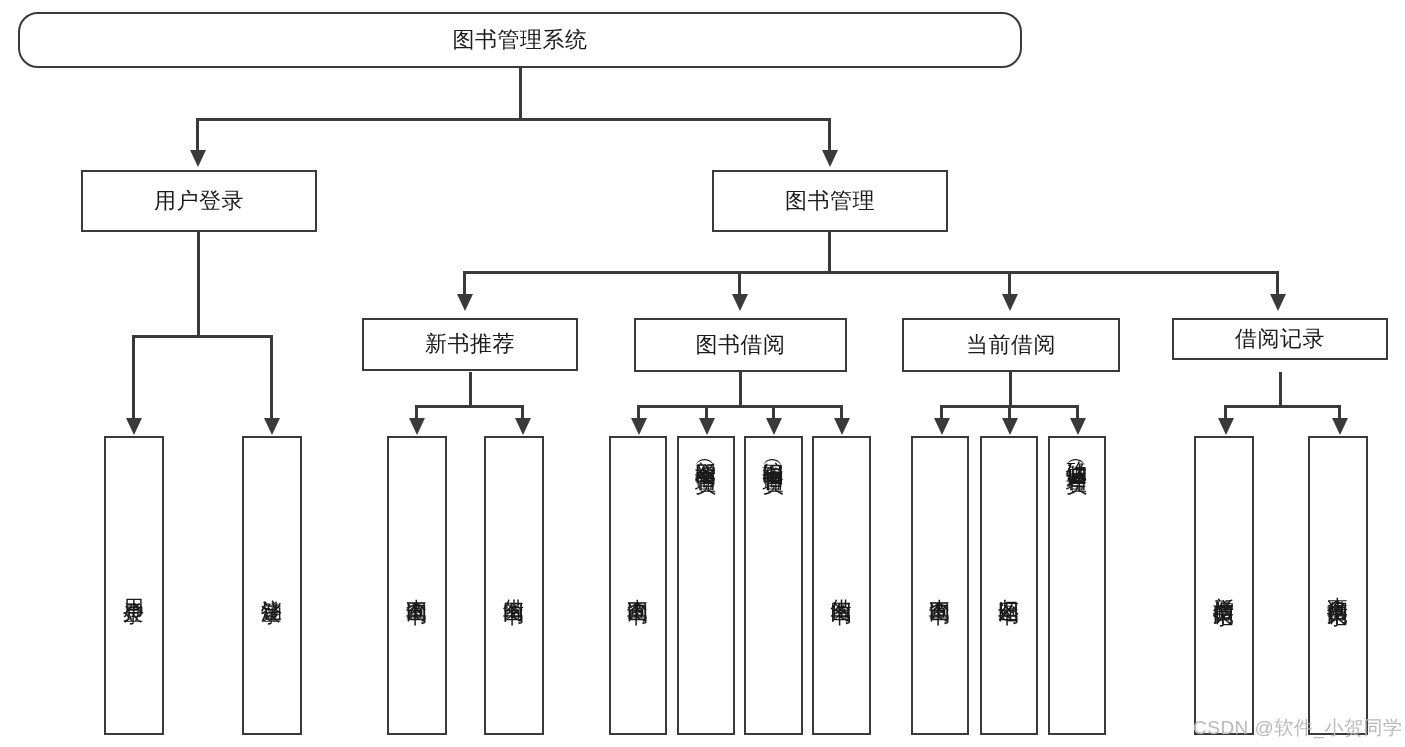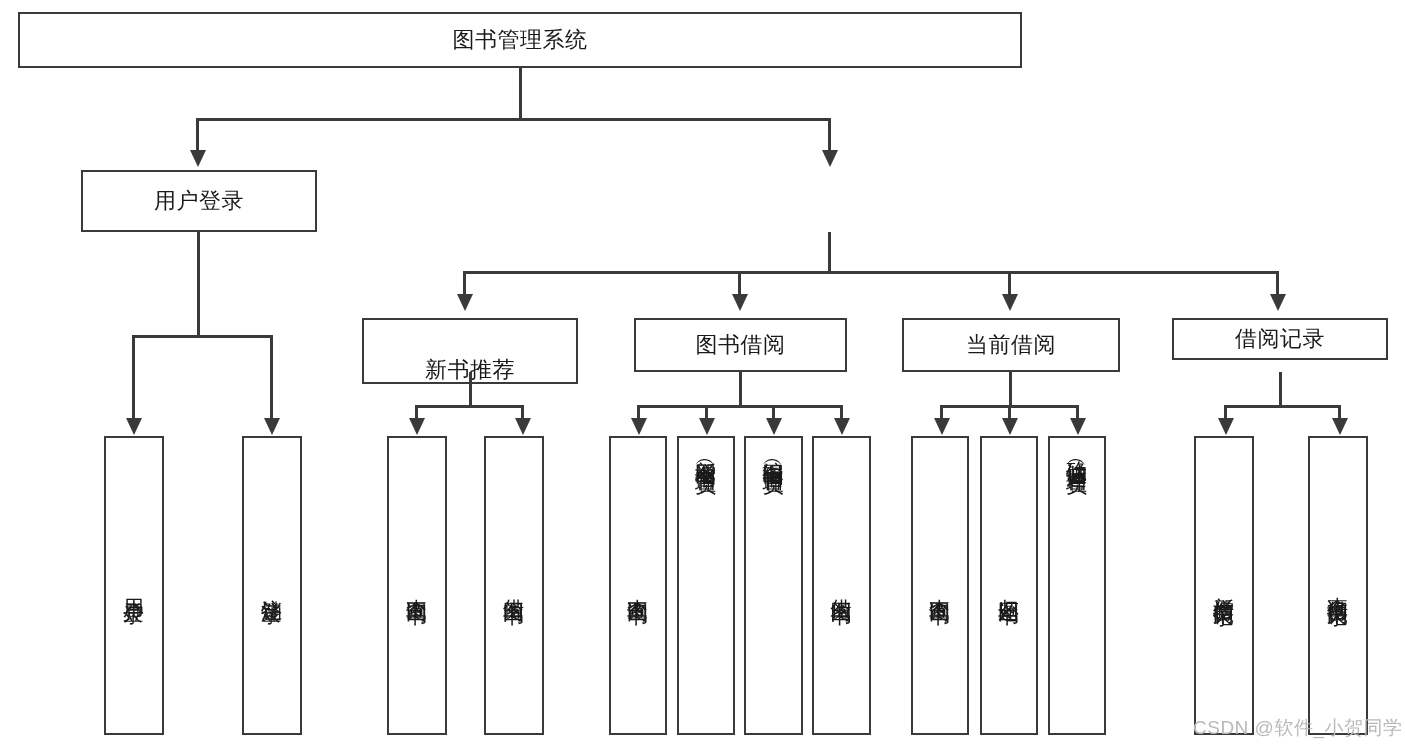--- a/index.html
+++ b/index.html
@@ -77,57 +77,60 @@
     font-size: 19px;
     white-space: nowrap;
     letter-spacing: 0.5px;
   }
 </style>
 </head>
 <body>
 
 <div id="canvas">
 
-  <div class="node" style="left:18px; top:12px; width:1004px; height:56px;">
+  <div class="node" style="left:18px; top:12px; width:1004px; height:56px;border-radius:20px;">
     <span class="node-label">图书管理系统</span>
   </div>
 
   <div class="vline" style="left:519px; top:68px; height:51px;"></div>
 
   <div class="hline" style="left:197px; top:118px; width:633px;"></div>
 
   <div class="vline" style="left:196px; top:118px; height:34px;"></div>
   <div class="vline" style="left:828px; top:118px; height:34px;"></div>
   <div class="arrow" style="left:190px; top:150px;"></div>
   <div class="arrow" style="left:822px; top:150px;"></div>
 
   <div class="node" style="left:81px; top:170px; width:236px; height:62px;">
     <span class="node-label">用户登录</span>
   </div>
 
+  <div class="node" style="left:712px; top:170px; width:236px; height:62px;">
+    <span class="node-label">图书管理</span>
+  </div>
 
   <div class="vline" style="left:197px; top:232px; height:104px;"></div>
   <div class="hline" style="left:133px; top:335px; width:139px;"></div>
   <div class="vline" style="left:132px; top:335px; height:85px;"></div>
   <div class="vline" style="left:270px; top:335px; height:85px;"></div>
   <div class="arrow" style="left:126px; top:418px;"></div>
   <div class="arrow" style="left:264px; top:418px;"></div>
 
   <div class="vline" style="left:828px; top:232px; height:40px;"></div>
   <div class="hline" style="left:464px; top:271px; width:814px;"></div>
   <div class="vline" style="left:463px; top:271px; height:25px;"></div>
   <div class="vline" style="left:738px; top:271px; height:25px;"></div>
   <div class="vline" style="left:1008px; top:271px; height:25px;"></div>
   <div class="vline" style="left:1276px; top:271px; height:25px;"></div>
   <div class="arrow" style="left:457px; top:294px;"></div>
   <div class="arrow" style="left:732px; top:294px;"></div>
   <div class="arrow" style="left:1002px; top:294px;"></div>
   <div class="arrow" style="left:1270px; top:294px;"></div>
 
-  <div class="node" style="left:362px; top:318px; width:216px; height:66px;align-items:flex-end;">
+  <div class="node" style="left:362px; top:318px; width:216px; height:53px;">
     <span class="node-label">新书推荐</span>
   </div>
   <div class="node" style="left:902px; top:318px; width:218px; height:54px;">
     <span class="node-label">当前借阅</span>
   </div>
   <div class="node" style="left:634px; top:318px; width:213px; height:54px;">
     <span class="node-label">图书借阅</span>
   </div>
   <div class="node" style="left:1172px; top:318px; width:216px; height:42px;">
     <span class="node-label">借阅记录</span>

